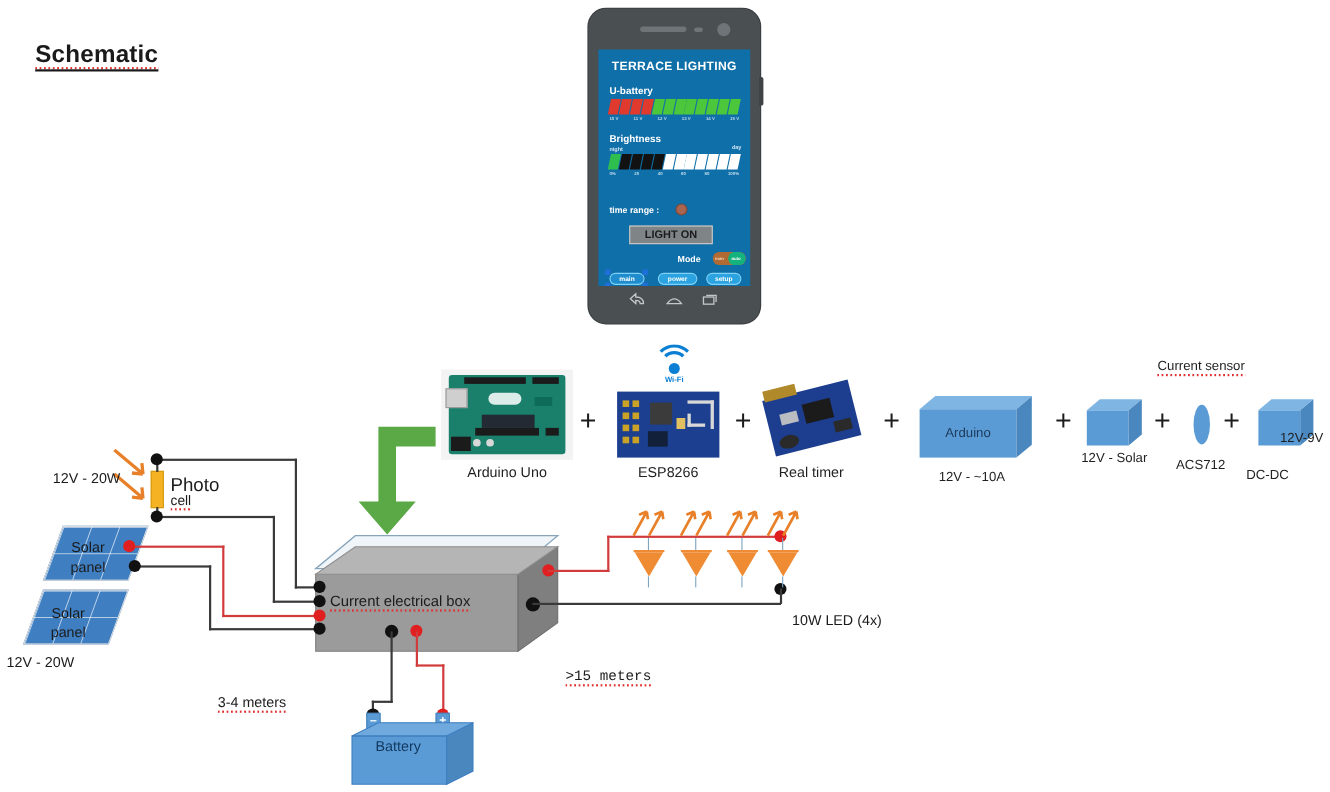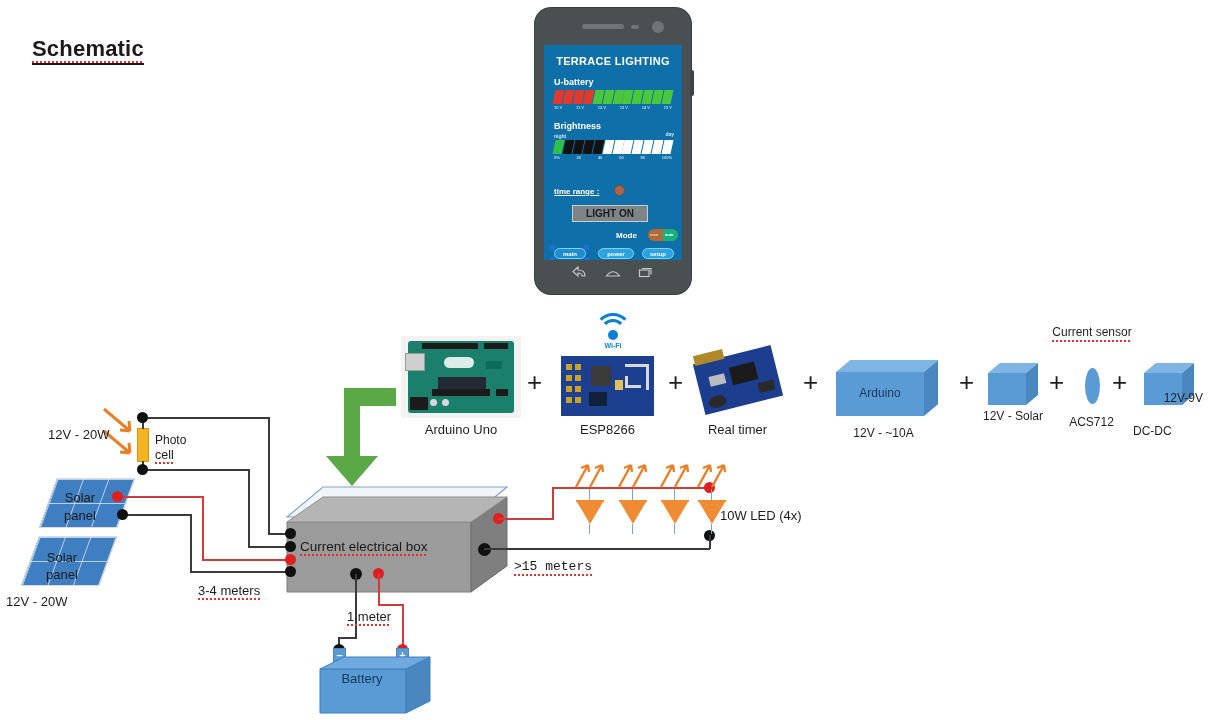--- a/index.html
+++ b/index.html
@@ -57,21 +57,21 @@
     text-align: center; color: #ffffff;
     font-size: 11px; font-weight: bold; letter-spacing: .3px;
   }
   .sect-label { color: #ffffff; font-size: 9px; font-weight: bold; }
   .mini-label { color: #cfe6f4; font-size: 5px; font-weight: bold; }
   .gauge { height: 14px; display: flex; gap: 1px; align-items: stretch; }
   .seg { flex: 1 1 auto; transform: skewX(-12deg); }
   .ticks { display: flex; justify-content: space-between; }
   .ticks span { font-size: 4px; color: #bcd9ea; font-weight: bold; }
 
-  #time-range-label { left: 10px; top: 142px; color:#fff; font-size: 8px; font-weight: bold; text-decoration: underline; }
+  #time-range-label { left: 10px; top: 142px; color:#fff; font-size: 8px; font-weight: bold; }
   #time-range-dot { left: 70px; top: 140px; width: 11px; height: 11px;
     border-radius: 50%; background: #a9654f; border: 1px solid #7e4636; }
   #light-btn {
     left: 28px; top: 160px; width: 76px; height: 17px;
     background: #7f8487; border: 1px solid #c9cdd0;
     color: #1b1b1b; font-size: 10px; font-weight: bold;
     display: flex; align-items: center; justify-content: center;
   }
   #mode-label { left: 72px; top: 186px; color: #fff; font-size: 8px; font-weight: bold; }
   #mode-switch { left: 104px; top: 184px; width: 30px; height: 12px;
@@ -141,21 +141,21 @@
   .led-tri { position: absolute; width: 0; height: 0;
     border-left: 13px solid transparent; border-right: 13px solid transparent;
     border-top: 22px solid #ef8b33; }
   .led-bar { position: absolute; height: 2px; background: #ef8b33; }
   .led-lead { position: absolute; width: 1px; background: #7aa5c4; }
   .term { position: absolute; width: 13px; height: 15px; background: #5b9bd5;
     border: 1px solid #4a87be; }
   .term span { position: absolute; width: 100%; text-align: center;
     color: #ffffff; font-size: 11px; font-weight: bold; line-height: 13px; }
 
-  .dim-label { font-size: 13px; color: #1b1b1b; }
+  .dim-label { font-size: 13px; color: #1b1b1b; margin-top: 48px; }
 </style>
 </head>
 <body>
 
 <div class="abs squiggle" id="page-title">Schematic</div>
 
 <div class="abs" id="phone">
   <div class="abs" id="phone-speaker"></div>
   <div class="abs" id="phone-sensor"></div>
   <div class="abs" id="phone-camera"></div>
@@ -363,21 +363,21 @@
 <svg class="abs" style="left:318px; top:382px; width:86px; height:110px;" viewBox="0 0 86 110">
   <path d="M78 6 L78 24 L42 24 L42 74 L60 74 L34 104 L8 74 L26 74 L26 6 Z" fill="#5aa846"></path>
 </svg>
 
 <svg class="abs" style="left:100px; top:405px; width:48px; height:62px;" viewBox="0 0 48 62">
   <path d="M4 4 L30 26 M30 26 L20 25 M30 26 L29 16" stroke="#e8802a" stroke-width="3" fill="none"></path>
   <path d="M4 26 L30 48 M30 48 L20 47 M30 48 L29 38" stroke="#e8802a" stroke-width="3" fill="none"></path>
 </svg>
 
 <div class="abs" id="photocell"></div>
-<div class="abs" style="left:155px; top:433px; font-size:12px; color:#1b1b1b; line-height:15px;">Photo</div>
+<div class="abs" style="left:155px; top:433px; font-size:17px; color:#1b1b1b; line-height:15px;">Photo</div>
 <div class="abs squiggle" style="left:155px; top:448px; font-size:12.5px; color:#1b1b1b;">cell</div>
 
 <div class="abs" style="left:48px; top:427px; font-size:13px; color:#1b1b1b;">12V - 20W</div>
 
 <div class="panel" style="left:48px; top:478px; width:78px; height:50px;">
   <div class="panel-grid"></div>
 </div>
 <div class="abs panel-txt" style="left:40px; top:490px; width:80px;">Solar</div>
 <div class="abs panel-txt" style="left:40px; top:508px; width:80px;">panel</div>
 

